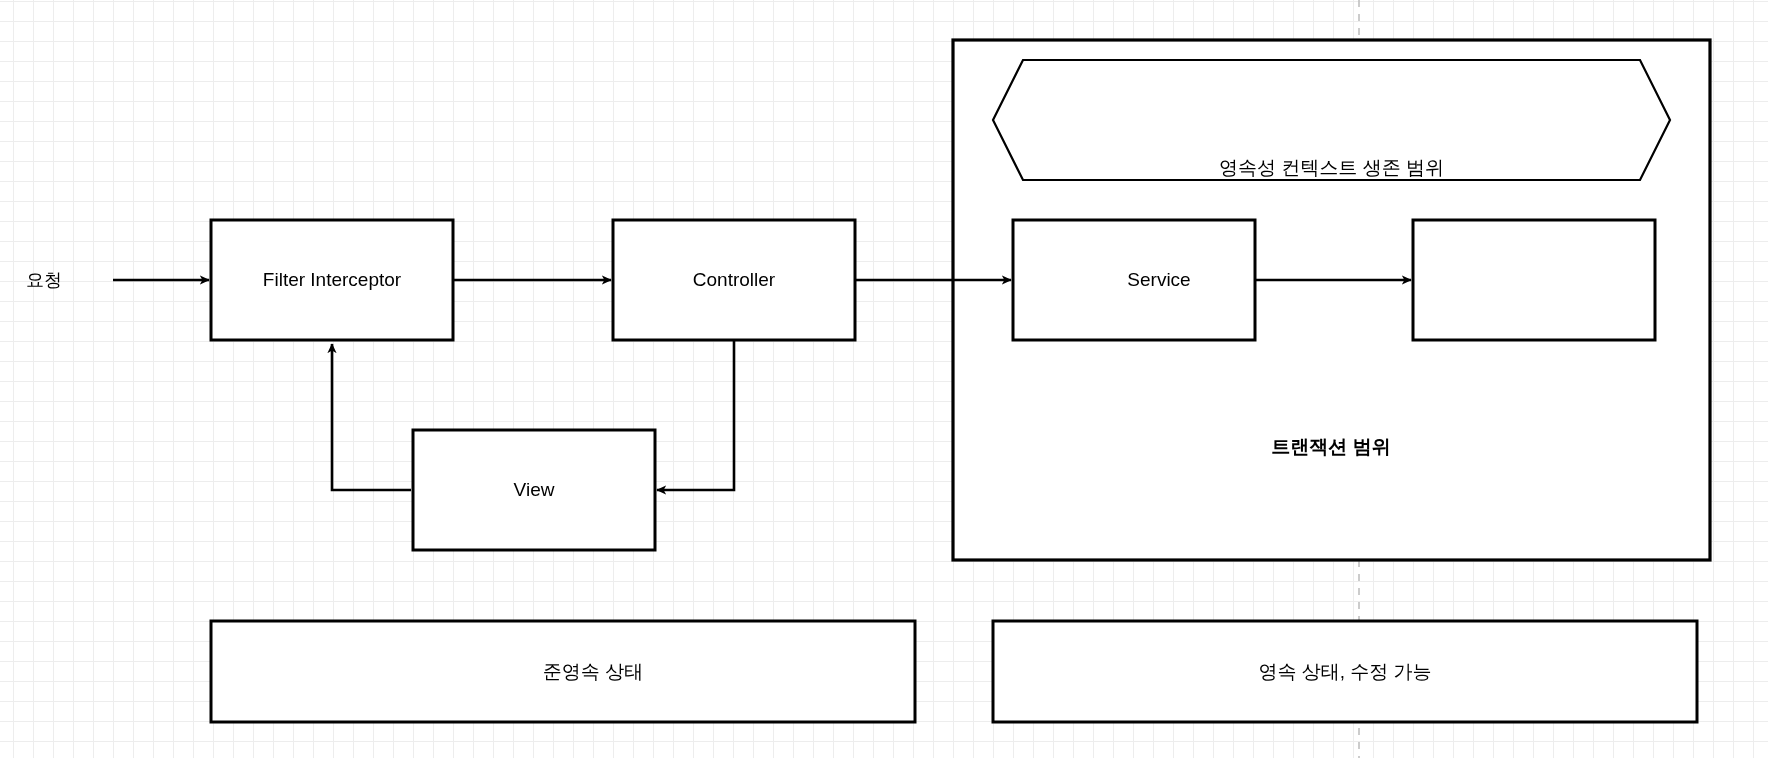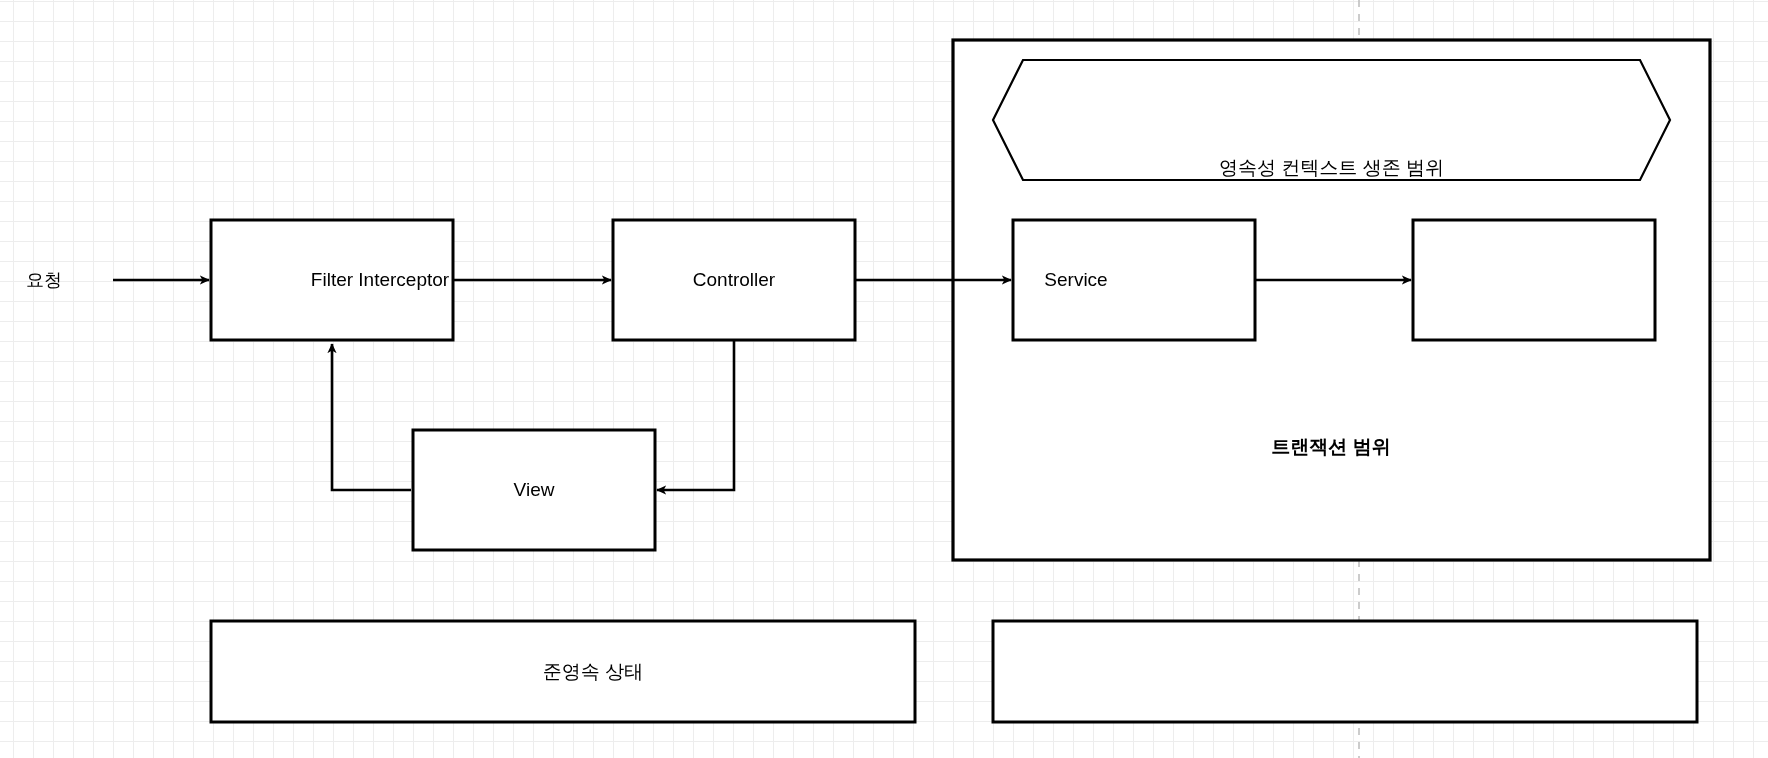--- a/index.html
+++ b/index.html
@@ -81,29 +81,30 @@
     <polyline points="734,340 734,490 657,490" fill="none" stroke="#000000" stroke-width="2.6" marker-end="url(#arrowhead)"></polyline>
 
     <polyline points="411,490 332,490 332,344" fill="none" stroke="#000000" stroke-width="2.6" marker-end="url(#arrowhead)"></polyline>
 
     <rect x="211" y="621" width="704" height="101" fill="#ffffff" stroke="#000000" stroke-width="3"></rect>
     <rect x="993" y="621" width="704" height="101" fill="#ffffff" stroke="#000000" stroke-width="3"></rect>
   </svg>
 
   <div class="label-free" style="left:26px; top:268px;">요청</div>
 
-  <div class="node-label" style="left:211px; top:220px; width:242px; height:120px;padding-left:48px;">Filter Interceptor</div>
+  <div class="node-label" style="left:211px; top:220px; width:242px; height:120px;">Filter Interceptor</div>
 
   <div class="node-label" style="left:413px; top:430px; width:242px; height:120px;">View</div>
 
   <div class="node-label" style="left:613px; top:220px; width:242px; height:120px;">Controller</div>
 
-  <div class="node-label" style="left:955px; top:220px; width:242px; height:120px;">Service</div>
+  <div class="node-label" style="left:1038px; top:220px; width:242px; height:120px;">Service</div>
 
 
   <div class="node-label" style="left:993px; top:60px; width:677px; height:120px;margin-top:48px;">영속성 컨텍스트 생존 범위</div>
 
   <div class="node-label" style="left:1181px; top:427px; width:300px; height:40px;font-weight:bold;">트랜잭션 범위</div>
 
   <div class="node-label" style="left:199px; top:621px; width:704px; height:101px;margin-left:42px;">준영속 상태</div>
 
+  <div class="node-label" style="left:993px; top:621px; width:704px; height:101px;">영속 상태, 수정 가능</div>
 
 </div>
 
 </body></html>

